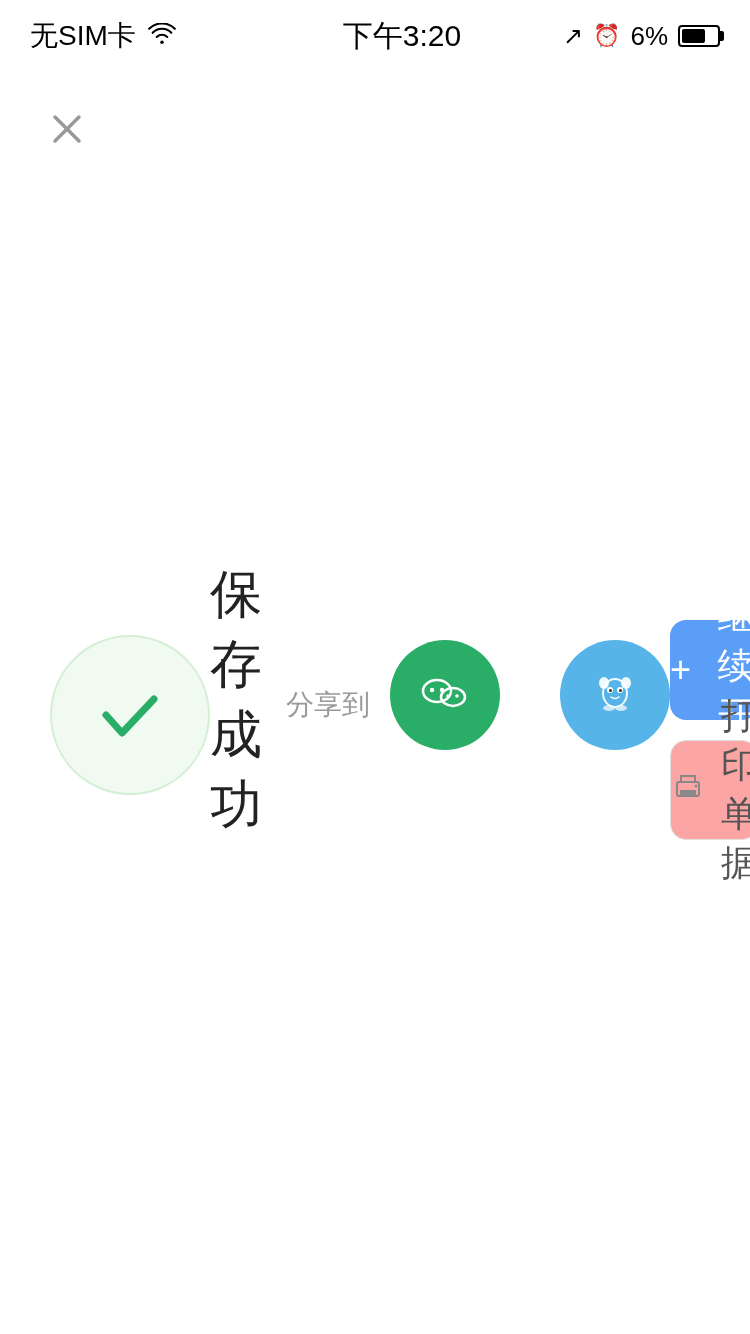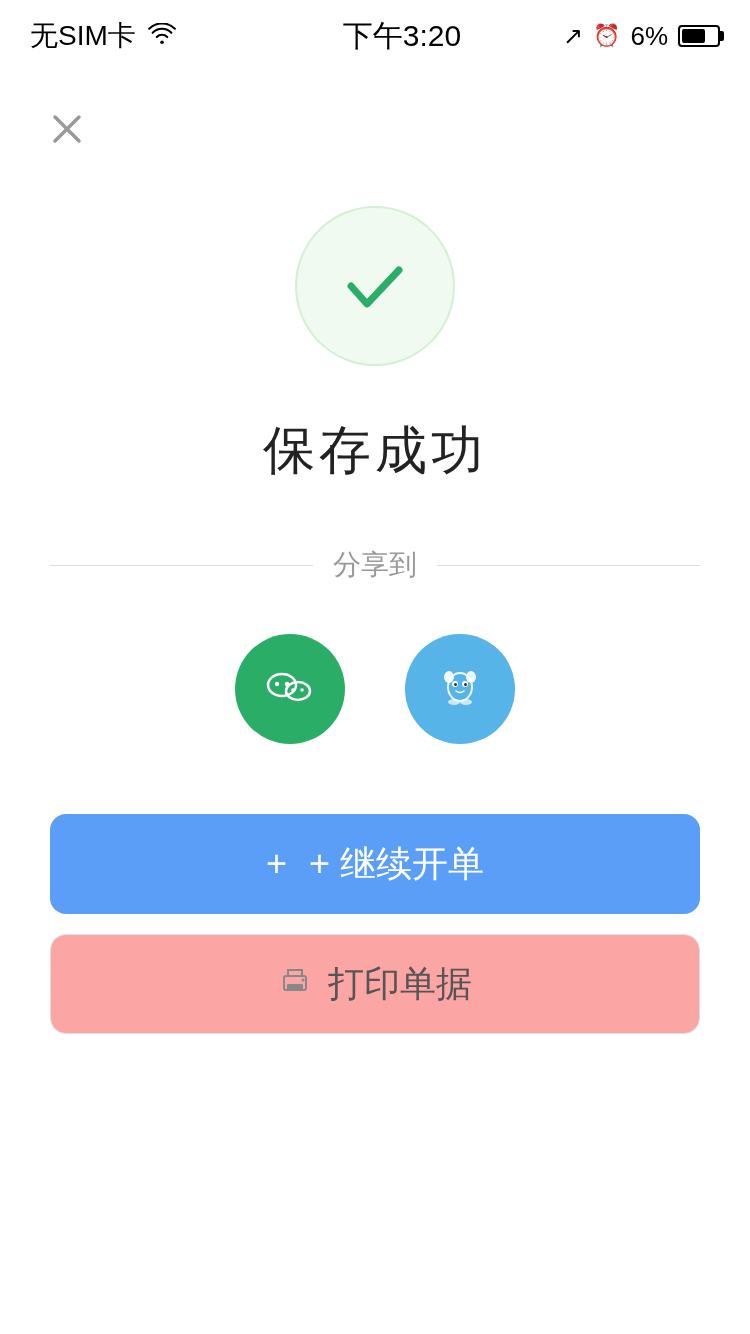--- a/index.html
+++ b/index.html
@@ -92,21 +92,21 @@
     }
     .close-btn svg {
       width: 36px;
       height: 36px;
     }
 
     
     .main-content {
       flex: 1;
       display: flex;
-      flex-direction: column;
+      flex-direction: row;
       align-items: center;
       padding: 20px 50px 60px;
     }
 
     
     .success-icon-wrapper {
       margin-top: 20px;
       margin-bottom: 50px;
     }
     .success-circle {

